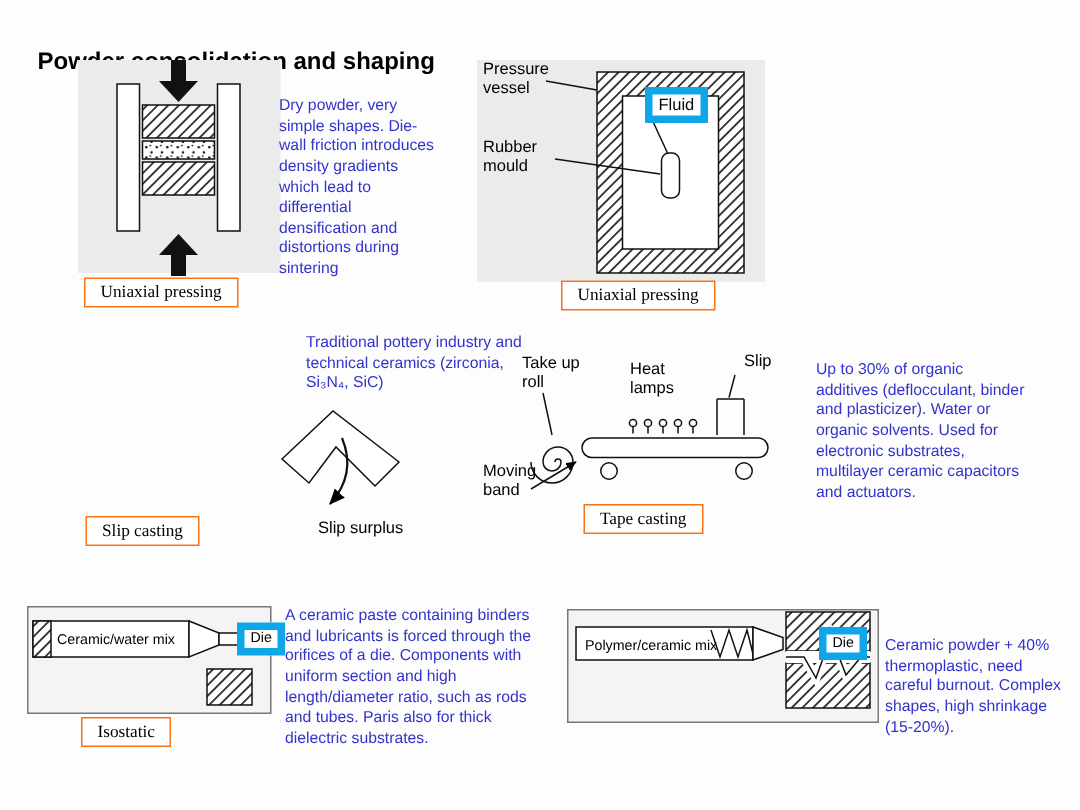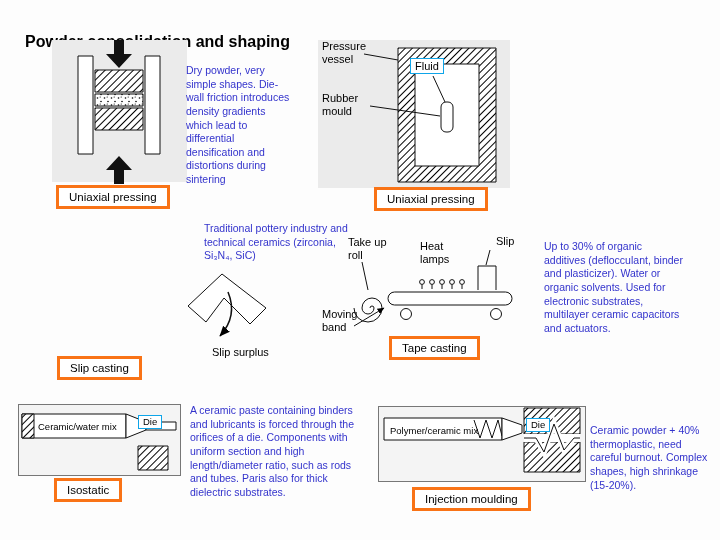--- a/index.html
+++ b/index.html
@@ -6,23 +6,23 @@
   html,body { width:720px; height:540px; }
   body { background:#fff; font-family:"Liberation Sans", sans-serif; }
   .slide { position:relative; width:720px; height:540px; background:#fdfdfd; overflow:hidden; }
   .title { position:absolute; left:25px; top:10px; font-size:16px; font-weight:bold; color:#000; letter-spacing:0;margin-top:23px; }
   .note { position:absolute; color:#3333cc; font-size:10.5px; line-height:1.3; }
   .sec { position:absolute; }
   .panel { position:absolute; background:#ebebeb; }
   .figpanel { position:absolute; background:#f4f4f4; border:1px solid #777; }
   .lbl { position:absolute; color:#000; font-size:11px; line-height:1.18; }
   .lbl.small { font-size:9.5px; }
-  .lbl.boxed { border:1px solid #0ea5e9; background:#fff; padding:0 4px; line-height:1.3; }
-  .caption { position:absolute; border:3px solid #f97316; background:#fff; padding:3px 10px;
-             font-size:11.5px; color:#000; white-space:nowrap; }
+  .lbl.boxed { border:5px solid #0ea5e9; background:#fff; padding:0 4px; line-height:1.3;margin-left:20px; }
+  .caption { position:absolute; border:1px solid #f97316; background:#fff; padding:3px 10px;
+             font-size:11.5px; color:#000; white-space:nowrap;font-family:Liberation Serif, serif; }
   svg.art { position:absolute; }
   svg * { vector-effect:non-scaling-stroke; }
 </style>
 </head>
 <body>
 
 <svg width="0" height="0" style="position:absolute" aria-hidden="true">
   <defs>
     <pattern id="hatch" patternUnits="userSpaceOnUse" width="5" height="5" patternTransform="rotate(45)">
       <rect width="5" height="5" fill="#fff"></rect>
@@ -72,21 +72,21 @@
       <rect x="123" y="62" width="12" height="30" rx="5" fill="#fff" stroke="#111"></rect>
       <line x1="115" y1="36" x2="127" y2="62" stroke="#111"></line>
       <line x1="52" y1="66" x2="122" y2="76" stroke="#111"></line>
     </svg>
     <div class="lbl" style="left:4px;top:0;width:52px">Pressure vessel</div>
     <div class="lbl boxed" style="left:92px;top:18px">Fluid</div>
     <div class="lbl" style="left:4px;top:52px;width:46px">Rubber mould</div>
   </div>
   <div class="caption" style="left:374px;top:187px">Uniaxial pressing</div>
 
-  <div class="caption" style="left:57px;top:356px">Slip casting</div>
+  <div class="caption" style="left:57px;top:344px">Slip casting</div>
   <div class="note" style="left:204px;top:222px;width:146px">Traditional pottery industry and technical ceramics (zirconia, Si₃N₄, SiC)</div>
 
   <div class="sec" style="left:170px;top:266px;width:118px;height:100px">
     <svg class="art" style="left:0;top:0" width="118" height="80" viewBox="0 0 118 80">
       <path d="M18,40 L52,8 L96,42 L80,58 L54,32 L36,56 Z" fill="#fff" stroke="#111"></path>
       <path d="M58,26 Q68,50 50,70" fill="none" stroke="#111" stroke-width="1.5" marker-end="url(#arrowhead)"></path>
     </svg>
     <div class="lbl" style="left:42px;top:80px;width:70px">Slip surplus</div>
   </div>
 
@@ -144,16 +144,15 @@
       <path d="M124,12 L144,19 L144,27 L124,34 Z" fill="#fff" stroke="#111"></path>
       <rect x="146" y="2" width="56" height="26" fill="url(#hatch)" stroke="#111"></rect>
       <rect x="146" y="36" width="56" height="30" fill="url(#hatch)" stroke="#111"></rect>
       <rect x="146" y="28" width="56" height="8" fill="#fff"></rect>
       <polyline points="146,32 158,32 166,46 176,18 186,44 196,32 202,32" fill="none" stroke="#fff" stroke-width="6"></polyline>
       <polyline points="146,32 158,32 166,46 176,18 186,44 196,32 202,32" fill="none" stroke="#111"></polyline>
     </svg>
     <div class="lbl small" style="left:12px;top:21px;width:100px">Polymer/ceramic mix</div>
     <div class="lbl small boxed" style="left:148px;top:14px">Die</div>
   </div>
-  <div class="caption" style="left:412px;top:487px">Injection moulding</div>
   <div class="note" style="left:590px;top:424px;width:126px">Ceramic powder + 40% thermoplastic, need careful burnout. Complex shapes, high shrinkage (15-20%).</div>
 
 </div>
 
 </body></html>

